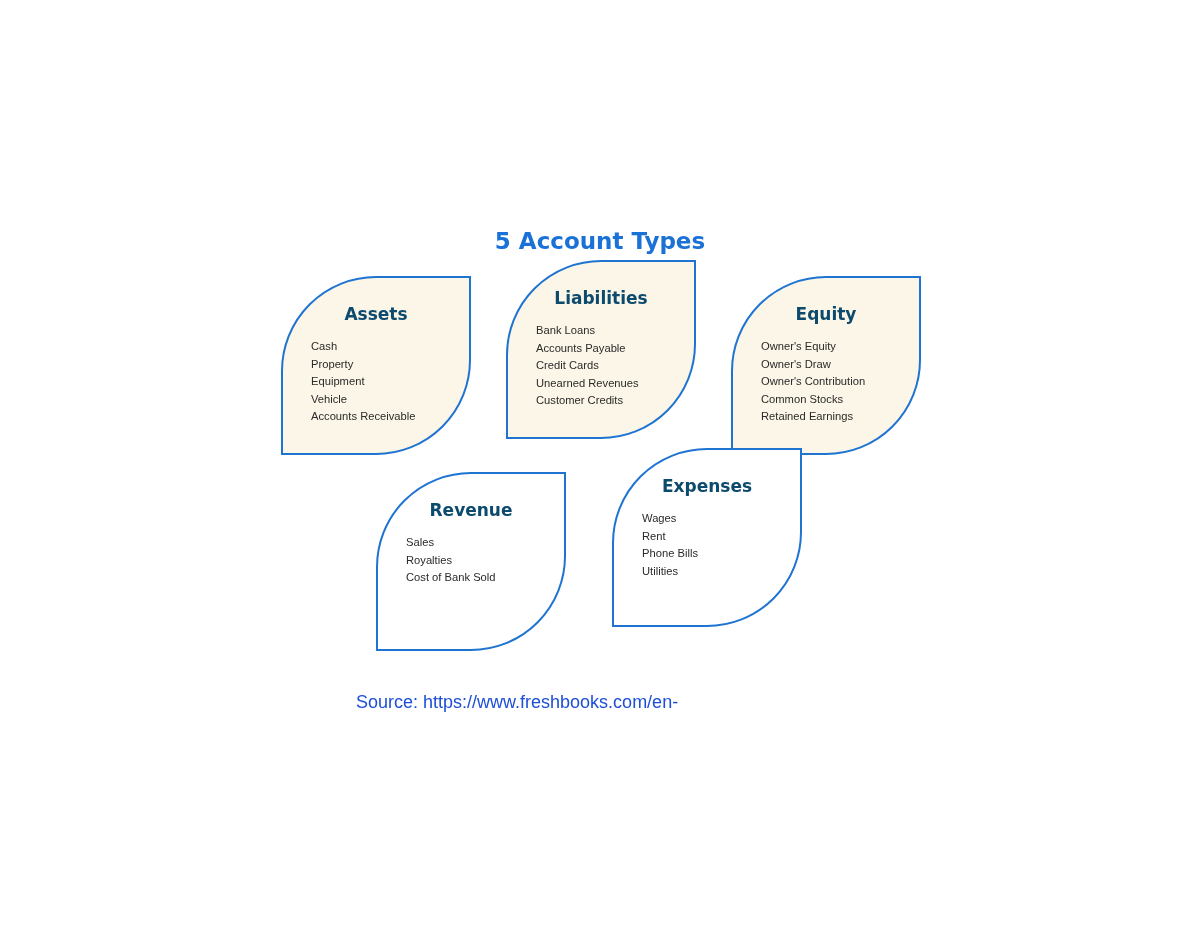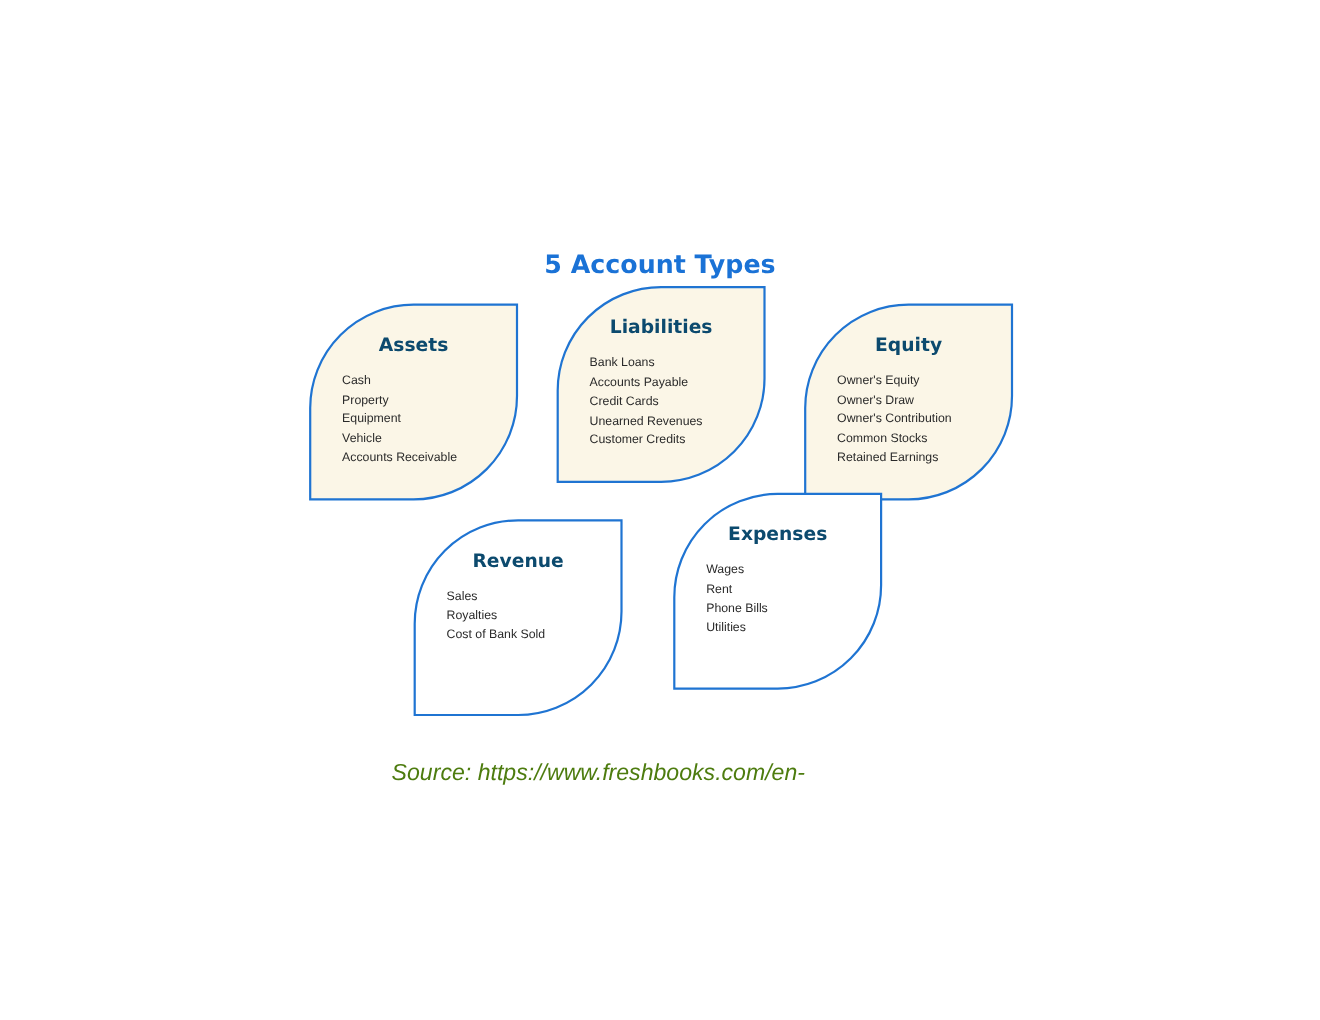--- a/index.html
+++ b/index.html
@@ -22,21 +22,21 @@
   .leaf-title {
     position: absolute; top: 26px; left: 0; right: 0; text-align: center;
     font-family: "DejaVu Sans", sans-serif; font-weight: bold; font-size: 17px; color: #0c4a6e;
   }
   .leaf-list {
     position: absolute; top: 60px; left: 28px; margin: 0; padding: 0; list-style: none;
     font-family: Liberation Sans, sans-serif; font-size: 11.2px; color: #2a2a2a; line-height: 17.6px;
   }
   .source {
     position: absolute; left: 356px; top: 690px; font-family: "Liberation Sans", sans-serif;
-    font-size: 21px; color: #4d7c0f; line-height: 25px; width: 420px; font-style: italic;
+    font-size: 18px; color: #1d4ed8; line-height: 25px; width: 420px;
   }
 </style>
 </head>
 <body>
 
 <div class="title">5 Account Types</div>
 
 <div class="leaf cream" style="left:281px; top:276px;">
   <div class="leaf-title">Assets</div>
   <ul class="leaf-list">

